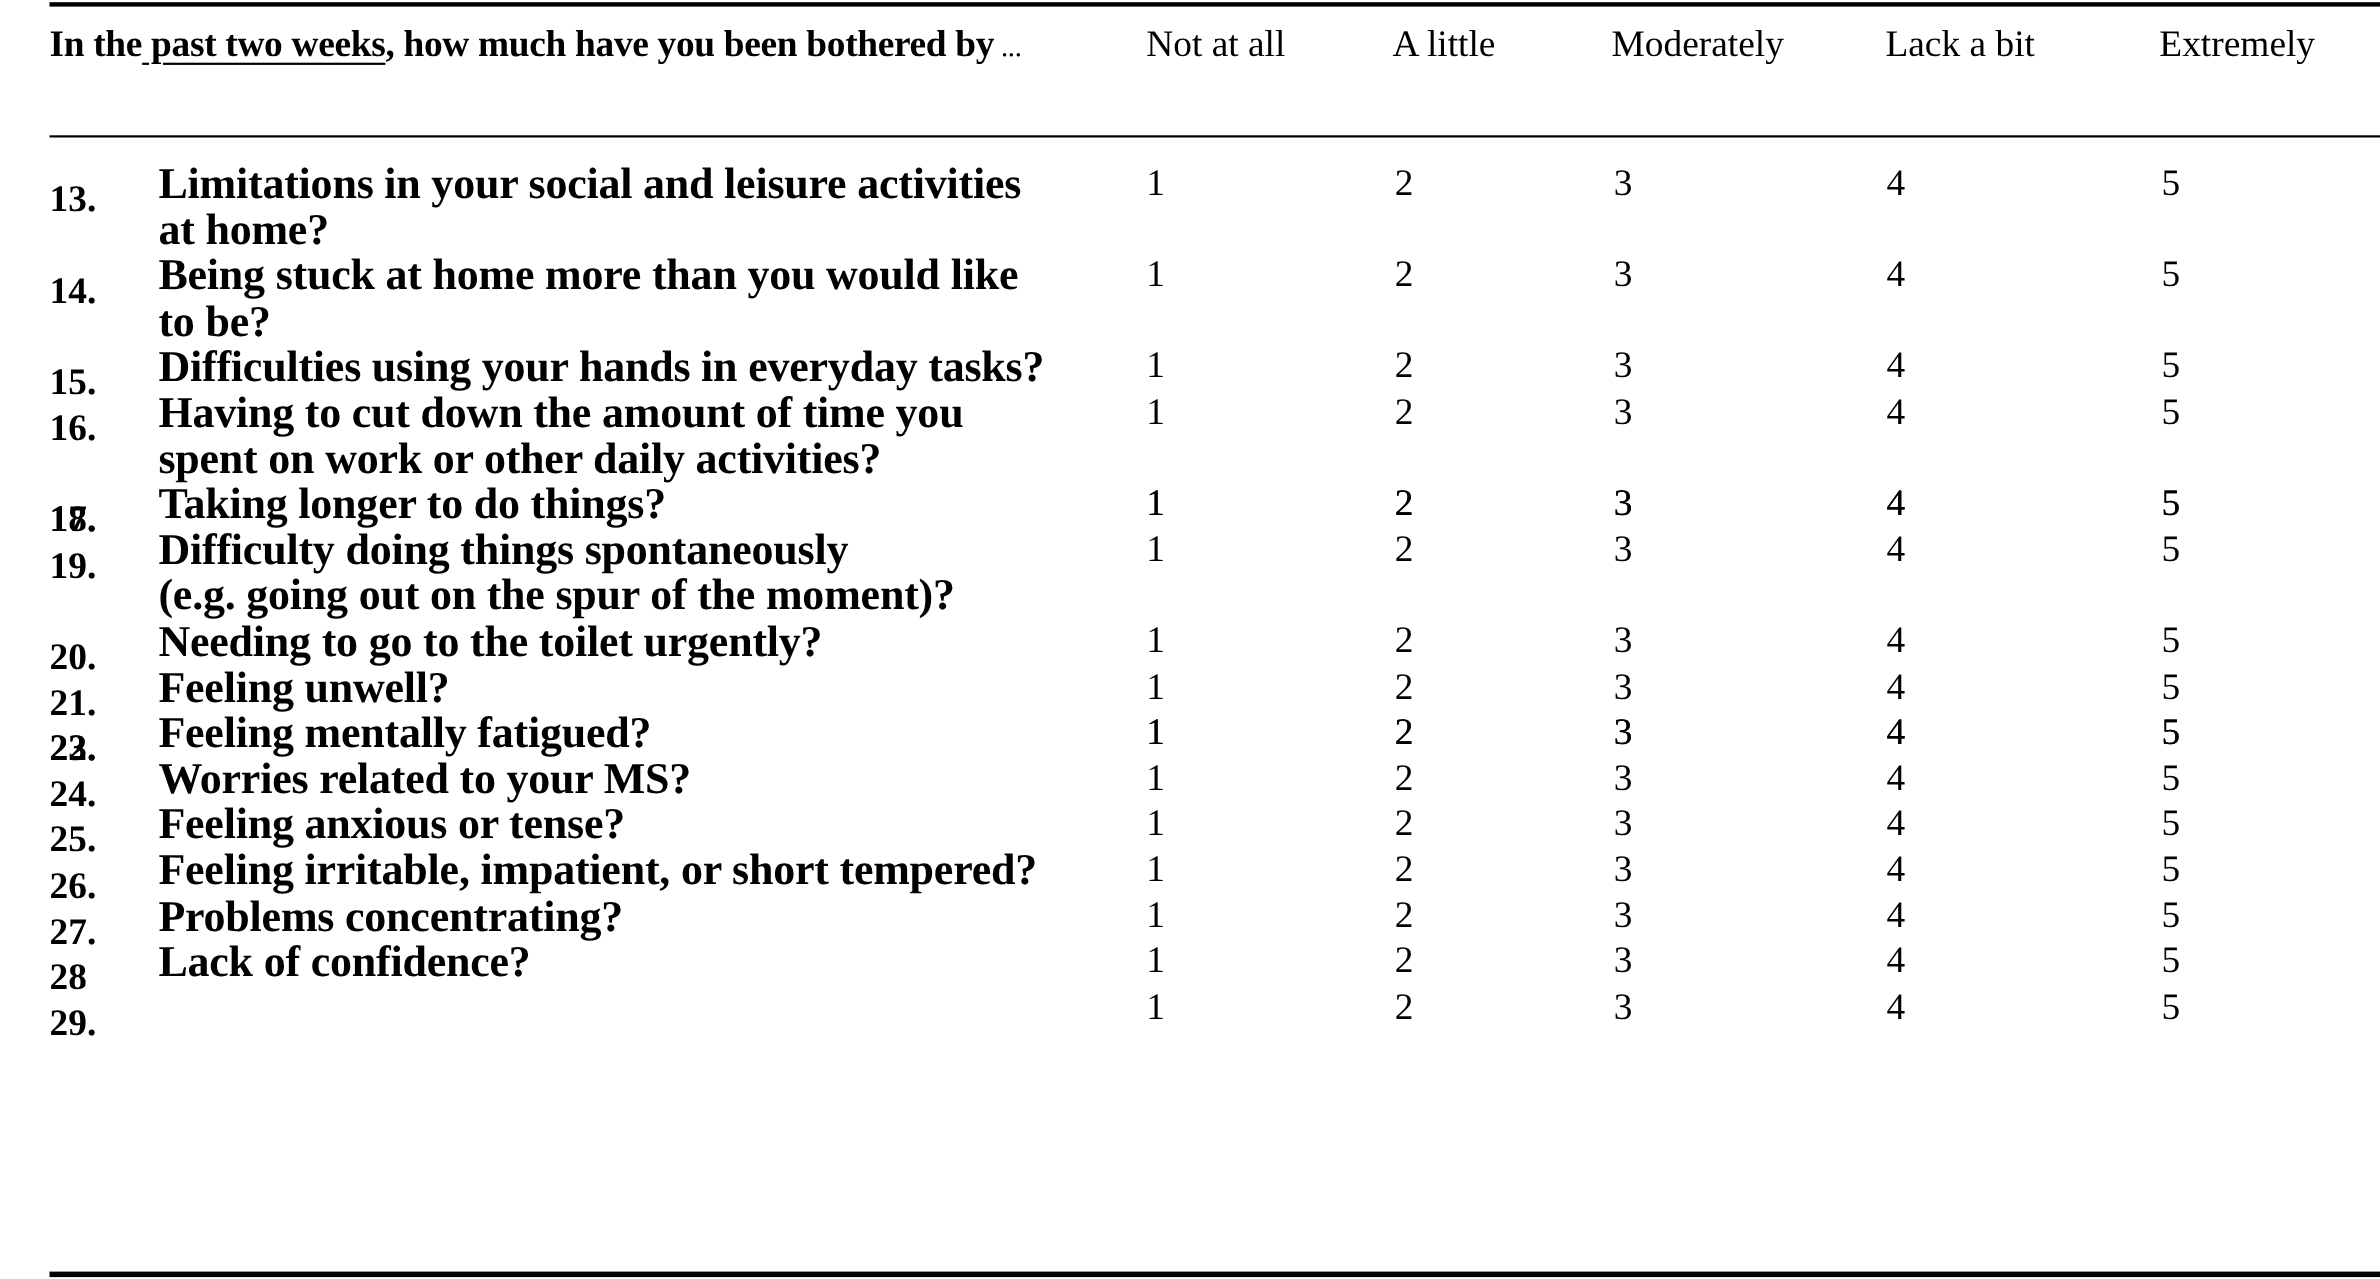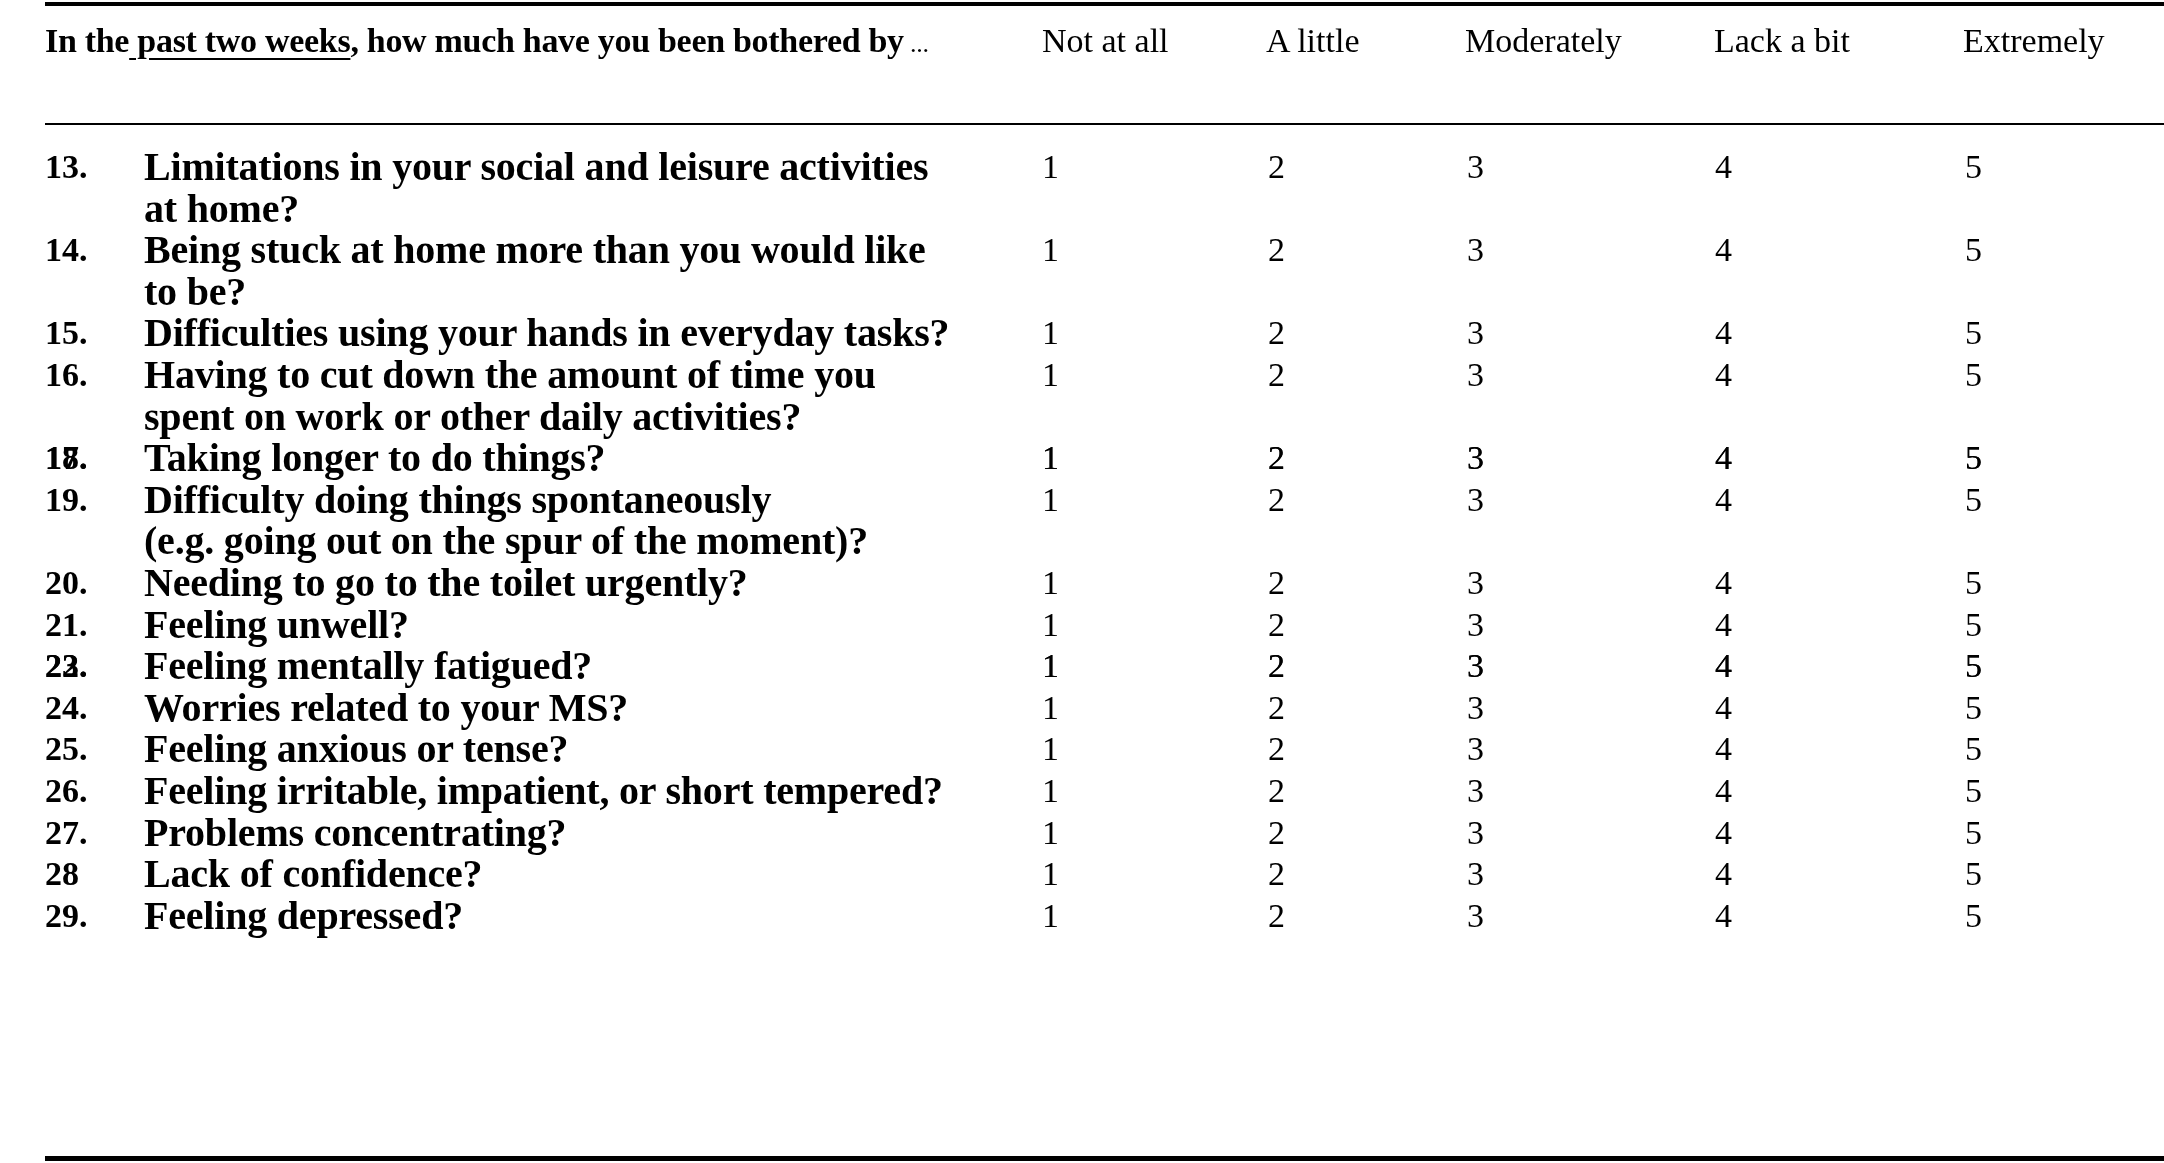--- a/index.html
+++ b/index.html
@@ -78,21 +78,21 @@
       top: 146px;
       width: 2119px;
     }
     .row {
       position: relative;
       width: 2119px;
     }
     .row .num {
       position: absolute;
       left: 0;
-      top: 0;
+      top: 15px;
       font-size: 34px;
       font-weight: bold;
       line-height: 41.6px;
     }
     .row .text {
       margin-left: 99px;
       width: 820px;
       font-size: 40px;
       font-weight: bold;
       line-height: 41.6px;
@@ -270,21 +270,20 @@
     <span class="num">28</span>
     <div class="text" style="white-space: normal;">Lack of confidence?</div>
     <span class="val c1">1</span>
     <span class="val c2">2</span>
     <span class="val c3">3</span>
     <span class="val c4">4</span>
     <span class="val c5">5</span>
   </div>
       <div class="row">
     <span class="num">29.</span>
-    <div class="text" style="white-space: normal;">Feeling depressed?</div>
     <span class="val c1">1</span>
     <span class="val c2">2</span>
     <span class="val c3">3</span>
     <span class="val c4">4</span>
     <span class="val c5">5</span>
   </div>
     </div>
 
   <div class="rule-bottom"></div>
 </div>

